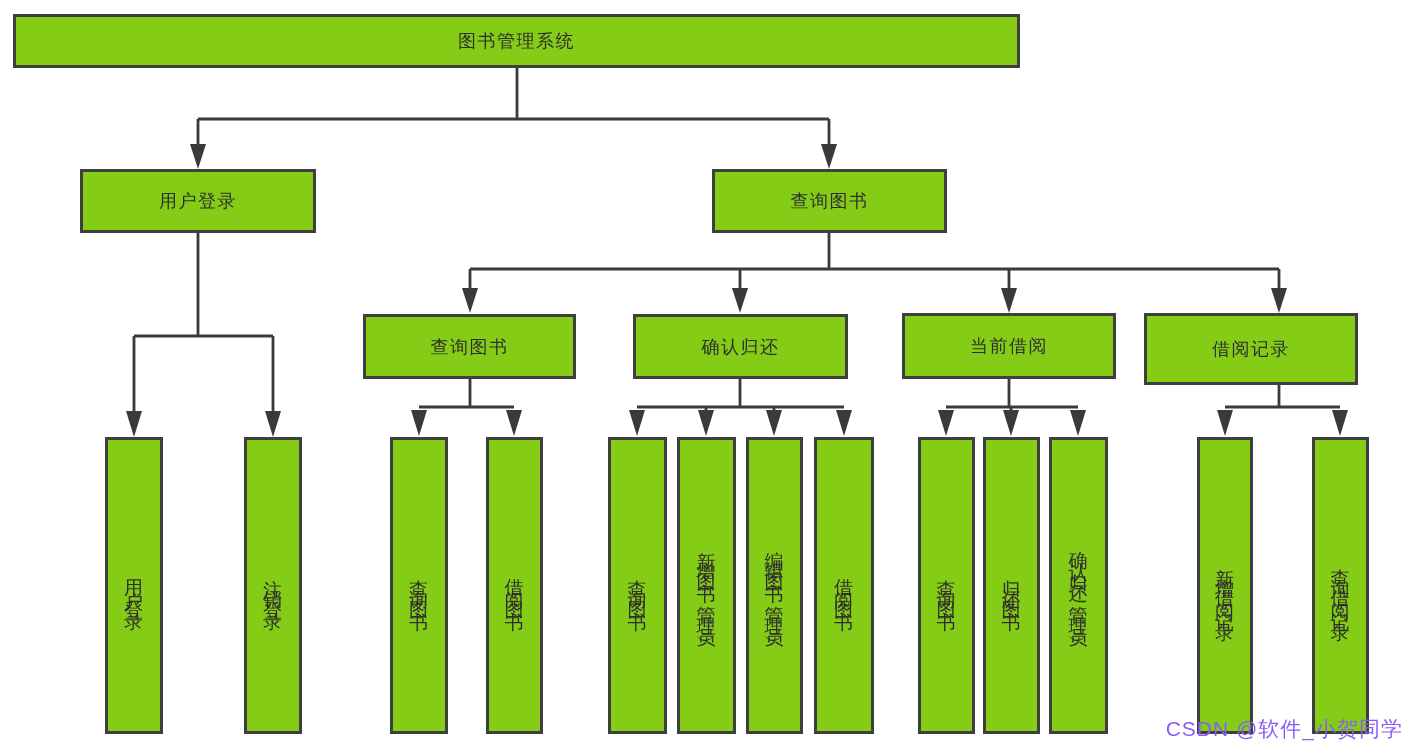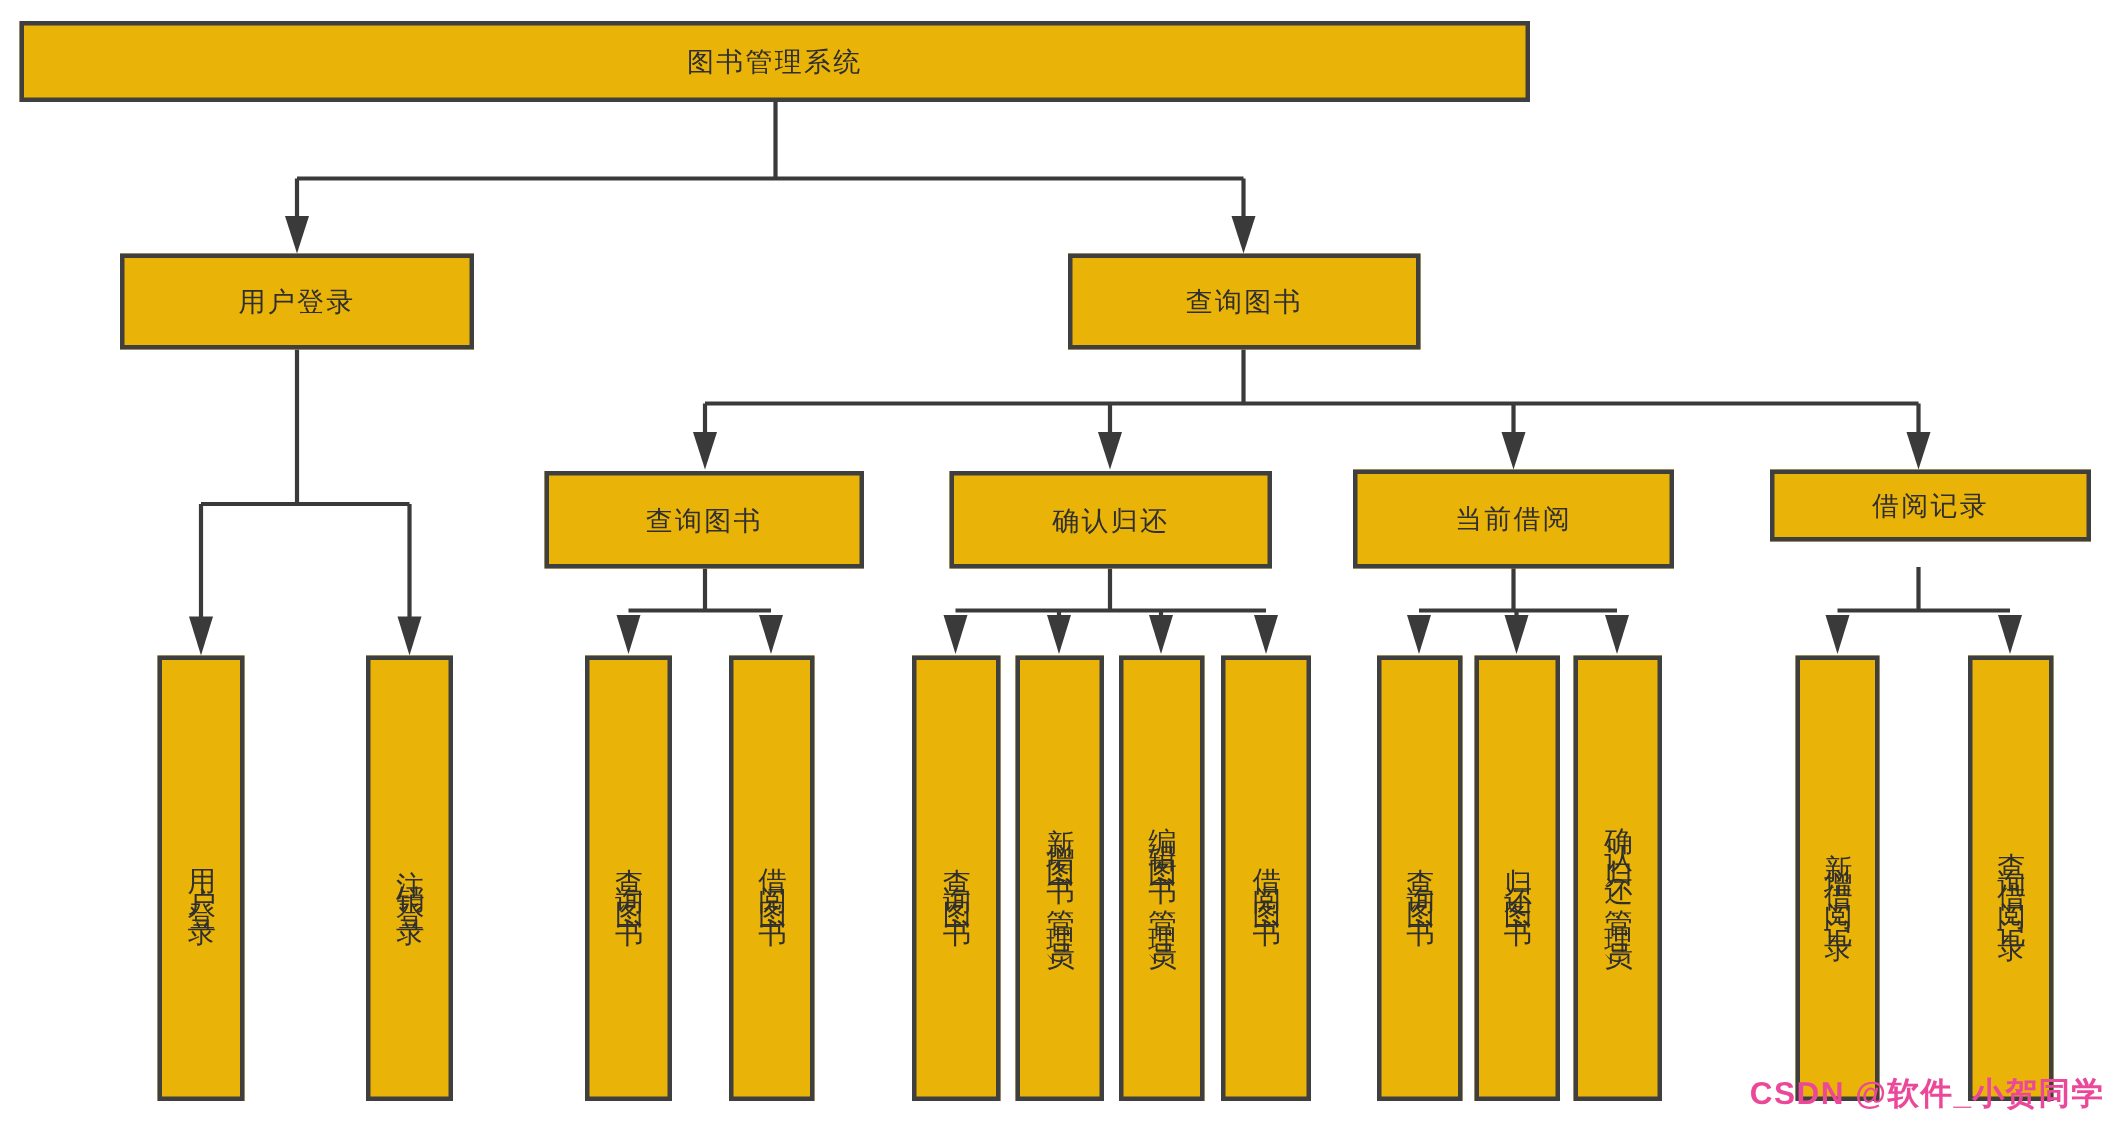--- a/index.html
+++ b/index.html
@@ -12,21 +12,21 @@
     overflow: hidden;
   }
   #connectors {
     position: absolute; left: 0; top: 0;
     width: 1405px; height: 747px;
     pointer-events: none;
   }
   .box {
     position: absolute;
     border: 3px solid #3f3f3f;
-    background: #eab308;
+    background: #84cc16;
     display: flex;
     align-items: center;
     justify-content: center;
     color: #2f2f2f;
   }
   .h .lbl {
     font-size: 18px;
     letter-spacing: 1.5px;
     white-space: nowrap;
   }
@@ -35,24 +35,23 @@
     text-orientation: mixed;
     font-size: 19px;
     letter-spacing: 11px;
     line-height: 1;
     white-space: nowrap;
   }
   #watermark {
     position: absolute;
     right: 2px; bottom: 4px;
     font-size: 21px;
-    color: #ec4899;
+    color: #8b5cf6;
     letter-spacing: 1px;
     white-space: nowrap;
-    font-weight: bold;
   }
 </style>
 </head>
 <body>
 
 <svg id="connectors" viewBox="0 0 1405 747" xmlns="http://www.w3.org/2000/svg">
   <g stroke="#3a3a3a" stroke-width="2.8" fill="none">
 
     <path d="M517 68 V119 M198 119 H829 M198 119 V146 M829 119 V146"></path>
 
@@ -104,21 +103,21 @@
 
 <div class="box h" style="left:363px; top:314px; width:213px; height:65px">
   <span class="lbl">查询图书</span>
 </div>
 <div class="box h" style="left:633px; top:314px; width:215px; height:65px">
   <span class="lbl">确认归还</span>
 </div>
 <div class="box h" style="left:902px; top:313px; width:214px; height:66px">
   <span class="lbl">当前借阅</span>
 </div>
-<div class="box h" style="left:1180px; top:313px; width:214px; height:48px">
+<div class="box h" style="left:1144px; top:313px; width:214px; height:72px">
   <span class="lbl">借阅记录</span>
 </div>
 
 <div class="box leaf" style="left:105px; top:437px; width:58px; height:297px">
   <span class="lbl">用户登录</span>
 </div>
 <div class="box leaf" style="left:244px; top:437px; width:58px; height:297px">
   <span class="lbl">注销登录</span>
 </div>
 <div class="box leaf" style="left:390px; top:437px; width:58px; height:297px">

